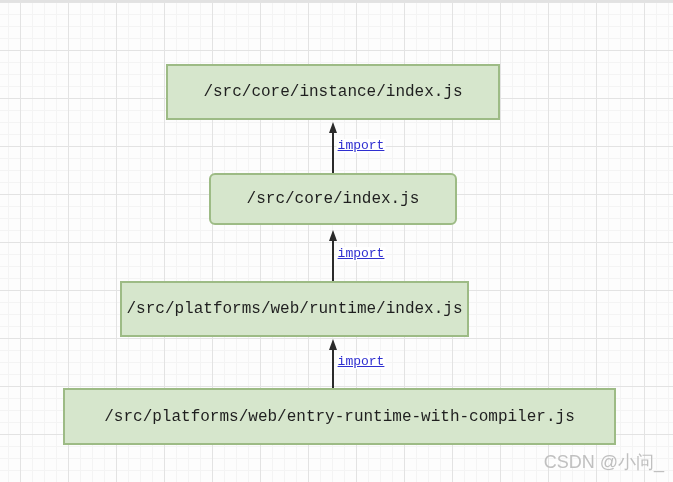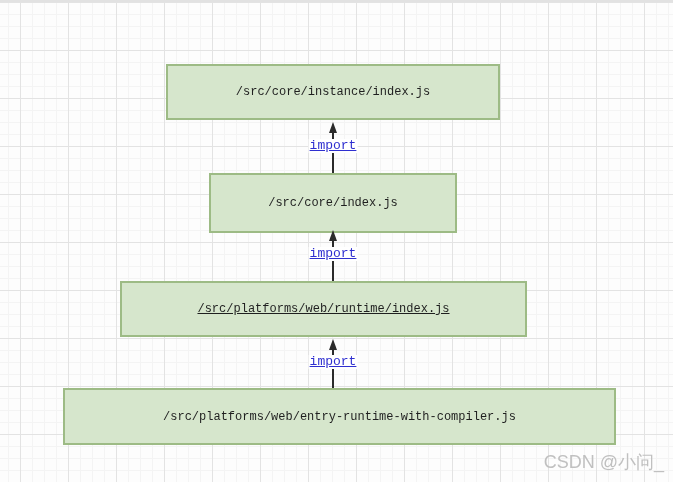--- a/index.html
+++ b/index.html
@@ -30,27 +30,27 @@
   .node {
     position: absolute;
     box-sizing: border-box;
     background: var(--node-fill, #d6e6cc);
     border: 2px solid var(--node-border, #9dbb85);
     display: flex;
     align-items: center;
     justify-content: center;
     text-align: center;
     color: var(--node-text, #1f1f1f);
-    font-size: 12px;
+    font-size: 16px;
     letter-spacing: 0;
     white-space: nowrap;
   }
   .node-1 { left: 166px; top: 64px;  width: 334px; height: 56px; }
-  .node-2 { left: 209px; top: 173px; width: 248px; height: 60px; }
-  .node-3 { left: 120px; top: 281px; width: 407px; height: 56px; text-decoration: underline; }
+  .node-2 { left: 209px; top: 173px; width: 248px; height: 52px; border-radius: 6px; }
+  .node-3 { left: 120px; top: 281px; width: 349px; height: 56px; }
   .node-4 { left: 63px;  top: 388px; width: 553px; height: 57px; }
 
   .edge {
     position: absolute;
     width: 12px;
     margin-left: -6px;
     display: flex;
     flex-direction: column;
     align-items: center;
   }
@@ -72,20 +72,21 @@
   .edge-label {
     position: absolute;
     transform: translateX(-50%);
     background: #ffffff;
     color: var(--edge-label, #2f2fd0);
     font-size: 13px;
     line-height: 14px;
     text-decoration: underline;
     padding: 0 1px;
     white-space: nowrap;
+    margin-left: 28px;
   }
   .edge-label-1 { left: 333px; top: 139px; }
   .edge-label-2 { left: 333px; top: 247px; }
   .edge-label-3 { left: 333px; top: 355px; }
 
   .watermark {
     position: absolute;
     right: 9px;
     bottom: 8px;
     color: var(--watermark, #c0c0c0);

